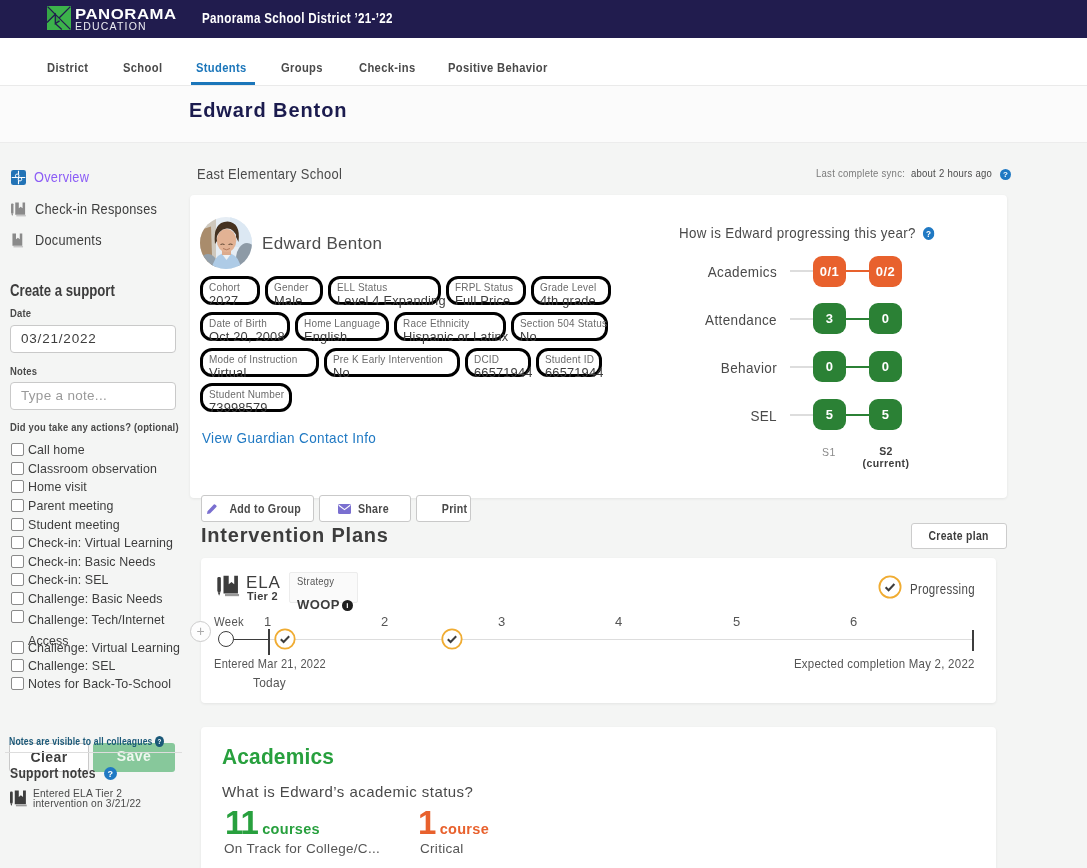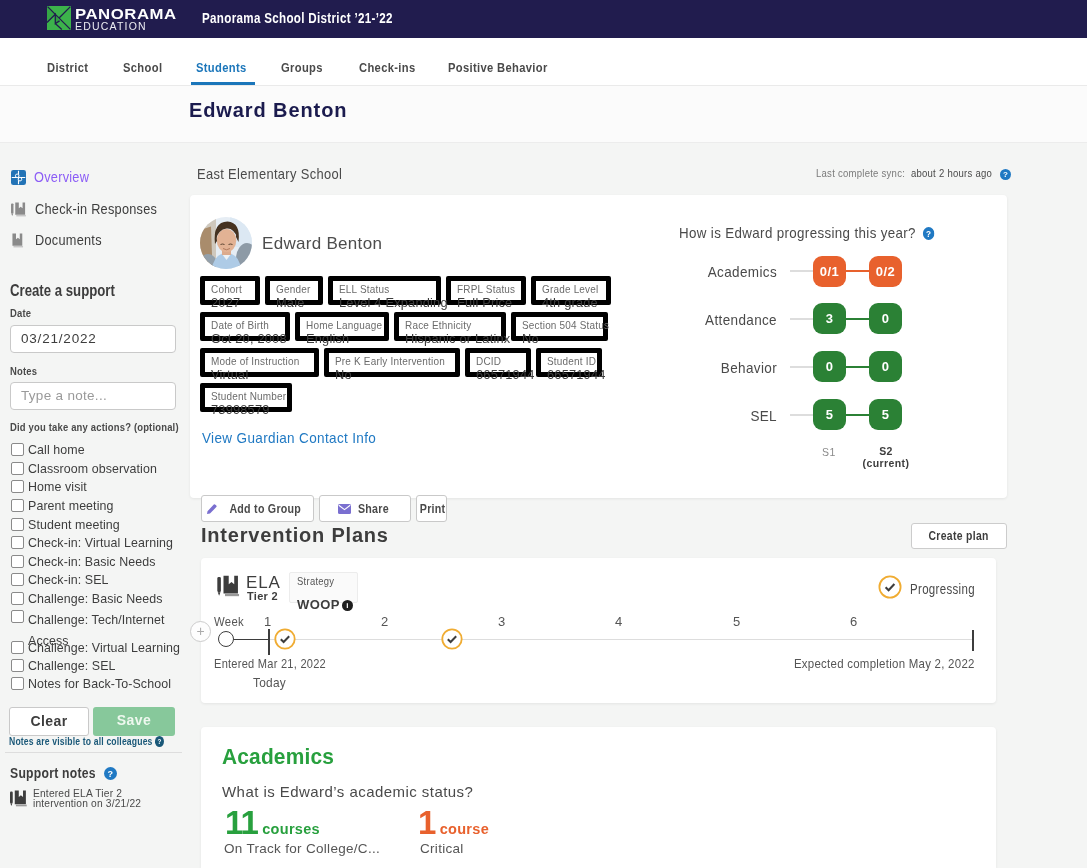--- a/index.html
+++ b/index.html
@@ -32,21 +32,21 @@
   .h-school { position:absolute; left:197px; top:165px; font-size:15px; color:#4a4a4a; letter-spacing:0.4px; transform:scaleX(0.86); transform-origin:0 0; }
   .sync { position:absolute; top:167px; left:816px; font-size:11.5px; color:#7a7a7a; letter-spacing:0.3px; transform:scaleX(0.83); transform-origin:0 0; white-space:nowrap; }
   .sync b { color:#4a4a4a; font-weight:400; }
   .sync-ico { position:absolute; left:1000px; top:169px; }
 
   
   .stu-card { left:190px; top:195px; width:817px; height:303px; }
   .avatar { position:absolute; left:10px; top:22px; width:52px; height:52px; border-radius:50%; overflow:hidden; }
   .stu-name { position:absolute; left:72px; top:39px; font-size:17px; color:#4d4d4d; letter-spacing:0.3px; }
   .chiprow { position:absolute; left:10px; white-space:nowrap; }
-  .chip { display:inline-block; vertical-align:top; border:5px solid #000000; border-radius:2px; background:#fff; padding:3px 0 0 6px; margin-right:5px; height:29px; }
+  .chip { display:inline-block; vertical-align:top; border:3px solid #000000; border-radius:12px; background:#fff; padding:3px 0 0 6px; margin-right:5px; height:29px; }
   .chip .cl { font-size:10.5px; color:#6b6b6b; letter-spacing:0.2px; line-height:11px; white-space:nowrap; transform:scaleX(0.95); transform-origin:0 0; }
   .chip .cv { font-size:13.5px; color:#3d3d3d; letter-spacing:0.2px; line-height:15px; white-space:nowrap; transform:scaleX(0.95); transform-origin:0 0; }
   .guardian { position:absolute; left:12px; top:234px; font-size:15px; color:#2079c3; letter-spacing:0.4px; transform:scaleX(0.90); transform-origin:0 0; }
   .btnrow { position:absolute; left:11px; top:264px; }
   .btn { display:inline-block; border:1px solid #c9c9c9; border-radius:3px; background:#fff; height:27px; font-size:13px; font-weight:bold; color:#4a4a4a; letter-spacing:0.3px; margin-right:5px; text-align:center; position:relative; }
   .btn .bt { display:inline-block; transform:scaleX(0.82); transform-origin:50% 50%; line-height:25px; }
 
   
   .prog-title { position:absolute; left:679px; top:224px; font-size:15px; color:#4a4a4a; letter-spacing:0.4px; transform:scaleX(0.89); transform-origin:0 0; white-space:nowrap; }
   .prow-label { position:absolute; font-size:15px; color:#4a4a4a; letter-spacing:0.4px; text-align:right; width:110px; left:667px; transform:scaleX(0.90); transform-origin:100% 0; }
@@ -88,21 +88,21 @@
   .side { position:absolute; left:0; top:0; width:186px; height:868px; }
   .snav { position:absolute; left:11px; font-size:15px; letter-spacing:0.3px; color:#3d3d3d; }
   .snav svg { vertical-align:-3px; margin-right:8px; }
   .snav .st { display:inline-block; transform:scaleX(0.85); transform-origin:0 50%; }
   .snav.blue { color:#8b5cf6; }
   .slabel { position:absolute; left:10px; font-size:10.5px; font-weight:bold; color:#4a4a4a; letter-spacing:0.2px; white-space:nowrap; transform:scaleX(0.90); transform-origin:0 0; }
   .sinput { position:absolute; left:10px; width:166px; height:28px; background:#fff; border:1px solid #c9c9c9; border-radius:4px; font-size:13.5px; color:#3d3d3d; letter-spacing:0.8px; line-height:26px; padding-left:10px; }
   .cbrow { position:absolute; left:11px; font-size:13.5px; color:#3d3d3d; letter-spacing:0.1px; white-space:nowrap; }
   .cbrow .ct { display:inline-block; transform:scaleX(0.92); transform-origin:0 50%; }
   .cb { display:inline-block; width:13px; height:13px; border:1px solid #8a8a8a; border-radius:2px; background:#fff; vertical-align:-2px; margin-right:4px; }
-  .sbtn { position:absolute; top:707px; height:29px; border-radius:3px; font-size:14px; font-weight:bold; text-align:center; line-height:27px; letter-spacing:0.4px; }
+  .sbtn { position:absolute; top:743px; height:29px; border-radius:3px; font-size:14px; font-weight:bold; text-align:center; line-height:27px; letter-spacing:0.4px; }
 </style>
 </head>
 <body>
 <div class="bgarea"></div>
 
 <div class="topbar">
   <svg class="logo-sq" width="24" height="24" viewBox="0 0 24 24">
     <rect width="24" height="24" fill="#3cb24b"></rect>
     <path d="M0 0 L12 12 L8.3 8.2 L0 16.5 Z" fill="#35a646"></path>
     <path d="M8.3 8.6 L8.3 17.5 L12.6 14.9 Z" fill="#2f9d40"></path>
@@ -236,21 +236,21 @@
   <div class="chiprow" style="top:188px;">
     <span class="chip" style="width:92px;"><div class="cl">Student Number</div><div class="cv">73998579</div></span>
   </div>
   <div class="guardian">View Guardian Contact Info</div>
   <div class="btnrow">
     <span class="btn" style="width:113px;"><svg width="12" height="12" viewBox="0 0 12 12" style="vertical-align:-2px;">
           <path d="M1.5 8.2 L7.8 1.6 Q8.5 0.9 9.4 1.7 L10.3 2.6 Q11 3.4 10.3 4.1 L4 10.6 L1 11 Z" fill="#7a6fd0"></path>
         </svg><span class="bt">&nbsp;Add to Group</span></span><span class="btn" style="width:92px;margin-top:36px;"><svg width="13" height="10" viewBox="0 0 13 10" style="vertical-align:-1px;">
           <rect width="13" height="10" rx="1.5" fill="#7a6fd0"></rect>
           <path d="M0.8 1.2 L6.5 5.6 L12.2 1.2" stroke="#fff" stroke-width="1.1" fill="none"></path>
-        </svg><span class="bt">&nbsp;Share</span></span><span class="btn" style="width:31px;text-align:right;"><span class="bt">Print</span></span>
+        </svg><span class="bt">&nbsp;Share</span></span><span class="btn" style="width:55px;text-align:right;"><span class="bt">Print</span></span>
   </div>
 </div>
 
 <div class="prog-title">How is Edward progressing this year? <svg width="13" height="13" viewBox="0 0 12 12" style="vertical-align:-2px;margin-left:3px">
       <circle cx="6" cy="6" r="6" fill="#2079c3"></circle>
       <text x="6" y="8.8" font-size="8.5" font-weight="bold" fill="#fff" text-anchor="middle">?</text>
     </svg></div>
 
 <div class="prow-label" style="top:263px;">Academics</div>
 <div class="pline" style="left:790px; top:270px; width:23px; background:#ddd;"></div>

